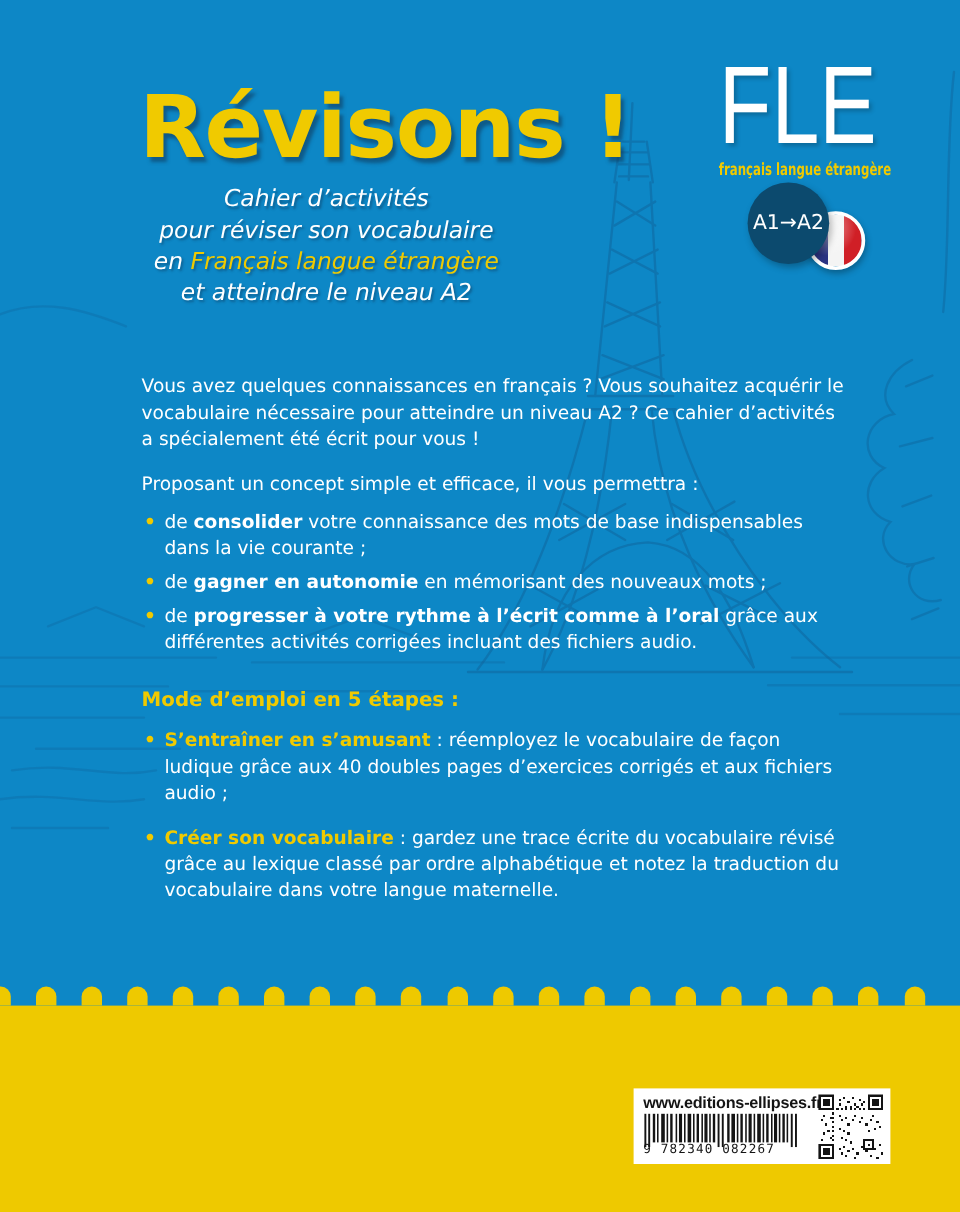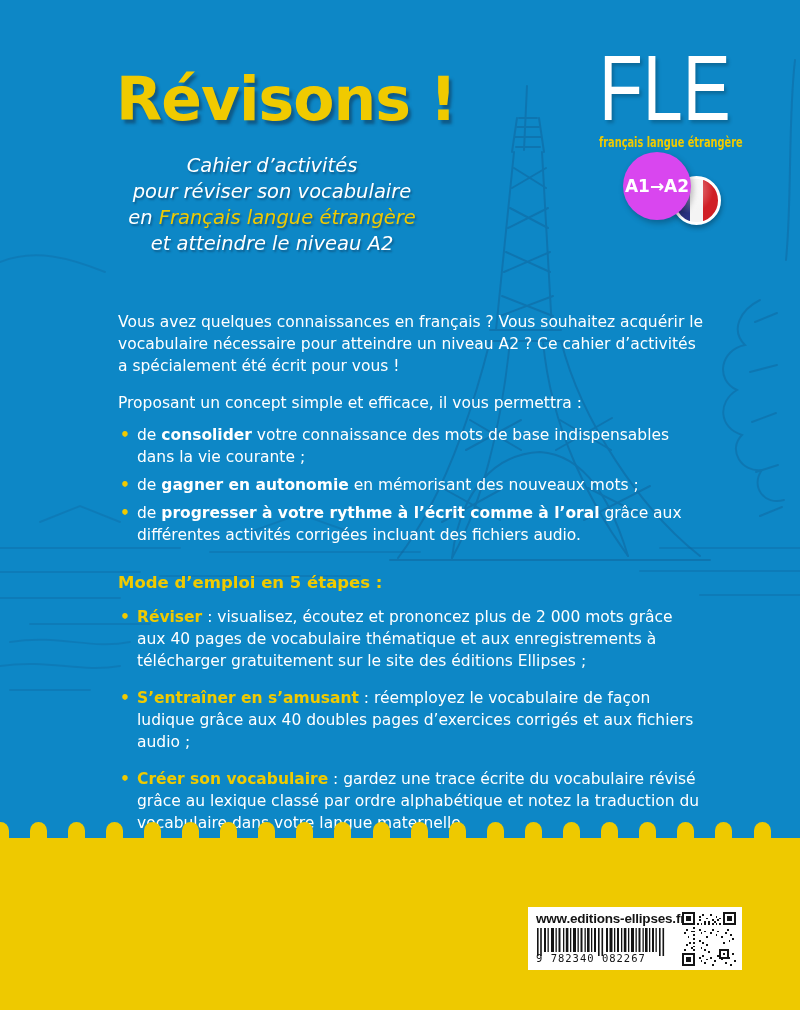--- a/index.html
+++ b/index.html
@@ -7,21 +7,21 @@
     width:800px;height:1010px;position:relative;overflow:hidden;
     background:#0d87c6;
     font-family:"DejaVu Sans",sans-serif;
     -webkit-font-smoothing:antialiased;
   }
   
   .sketch{position:absolute;inset:0;pointer-events:none;}
   
   .title{
     position:absolute;left:116px;top:64px;
-    font-size:60px;font-weight:bold;color:#f0ca00;letter-spacing:-1px;
+    font-size:72px;font-weight:bold;color:#f0ca00;letter-spacing:-1px;
     text-shadow:3px 4px 3px rgba(15,45,75,.5);
     white-space:nowrap;
   }
   .subtitle{
     position:absolute;left:88px;top:153px;width:368px;
     text-align:center;font-style:italic;font-weight:normal;
     font-size:19.5px;line-height:26px;color:#ffffff;
     text-shadow:1.5px 2px 2px rgba(15,45,75,.45);
   }
   .subtitle .hl{color:#f0ca00;}
@@ -44,22 +44,22 @@
     border-radius:50%;border:3px solid #fff;box-sizing:border-box;
     background:linear-gradient(90deg,#2b3383 0 34%,#f4f4f4 34% 66%,#d01f26 66% 100%);
     box-shadow:1px 3px 5px rgba(0,0,0,.3);z-index:1;overflow:hidden;
   }
   .flag-circle::after{
     content:"";position:absolute;inset:0;border-radius:50%;
     background:radial-gradient(circle at 35% 25%,rgba(255,255,255,.55),rgba(255,255,255,0) 55%);
   }
   .level-badge{
     position:absolute;left:623px;top:152px;width:68px;height:68px;border-radius:50%;
-    background:#d946ef;display:flex;align-items:center;justify-content:center;
-    color:#fff;font-weight:bold;font-size:17px;z-index:2;
+    background:#0c4a6e;display:flex;align-items:center;justify-content:center;
+    color:#fff;font-weight:normal;font-size:17px;z-index:2;
     box-shadow:2px 3px 6px rgba(0,0,0,.28);
   }
   
   .content{
     position:absolute;left:118px;top:296px;width:586px;
     color:#ffffff;font-size:15.5px;line-height:22px;
   }
   .content p{margin:15px 0 8px 0;}
   .content .b{font-weight:bold;}
   ul.blist{list-style:none;margin:10px 0 0 0;padding:0;}
@@ -156,21 +156,20 @@
 <div class="content">
   <p>Vous avez quelques connaissances en français ? Vous souhaitez acquérir le vocabulaire nécessaire pour atteindre un niveau A2 ? Ce cahier d’activités a spécialement été écrit pour vous !</p>
   <p>Proposant un concept simple et efficace, il vous permettra :</p>
   <ul class="blist">
     <li><span>de </span><span class="b">consolider</span><span> votre connaissance des mots de base indispensables dans la vie courante ;</span></li>
     <li><span>de </span><span class="b">gagner en autonomie</span><span> en mémorisant des nouveaux mots ;</span></li>
     <li><span>de </span><span class="b">progresser à votre rythme à l’écrit comme à l’oral</span><span> grâce aux différentes activités corrigées incluant des fichiers audio.</span></li>
   </ul>
   <div class="usage-heading">Mode d’emploi en 5 étapes :</div>
   <ul class="blist steps">
-    <li><span class="lead">Réviser</span><span> : visualisez, écoutez et prononcez plus de 2 000 mots grâce aux 40 pages de vocabulaire thématique et aux enregistrements à télécharger gratuitement sur le site des éditions Ellipses ;</span></li>
     <li><span class="lead">S’entraîner en s’amusant</span><span> : réemployez le vocabulaire de façon ludique grâce aux 40 doubles pages d’exercices corrigés et aux fichiers audio ;</span></li>
     <li><span class="lead">Créer son vocabulaire</span><span> : gardez une trace écrite du vocabulaire révisé grâce au lexique classé par ordre alphabétique et notez la traduction du vocabulaire dans votre langue maternelle.</span></li>
   </ul>
 </div>
 
 <div class="scallops">
     <i style="left: -8.5px;"></i>
     <i style="left: 29.6px;"></i>
     <i style="left: 67.7px;"></i>
     <i style="left: 105.8px;"></i>

